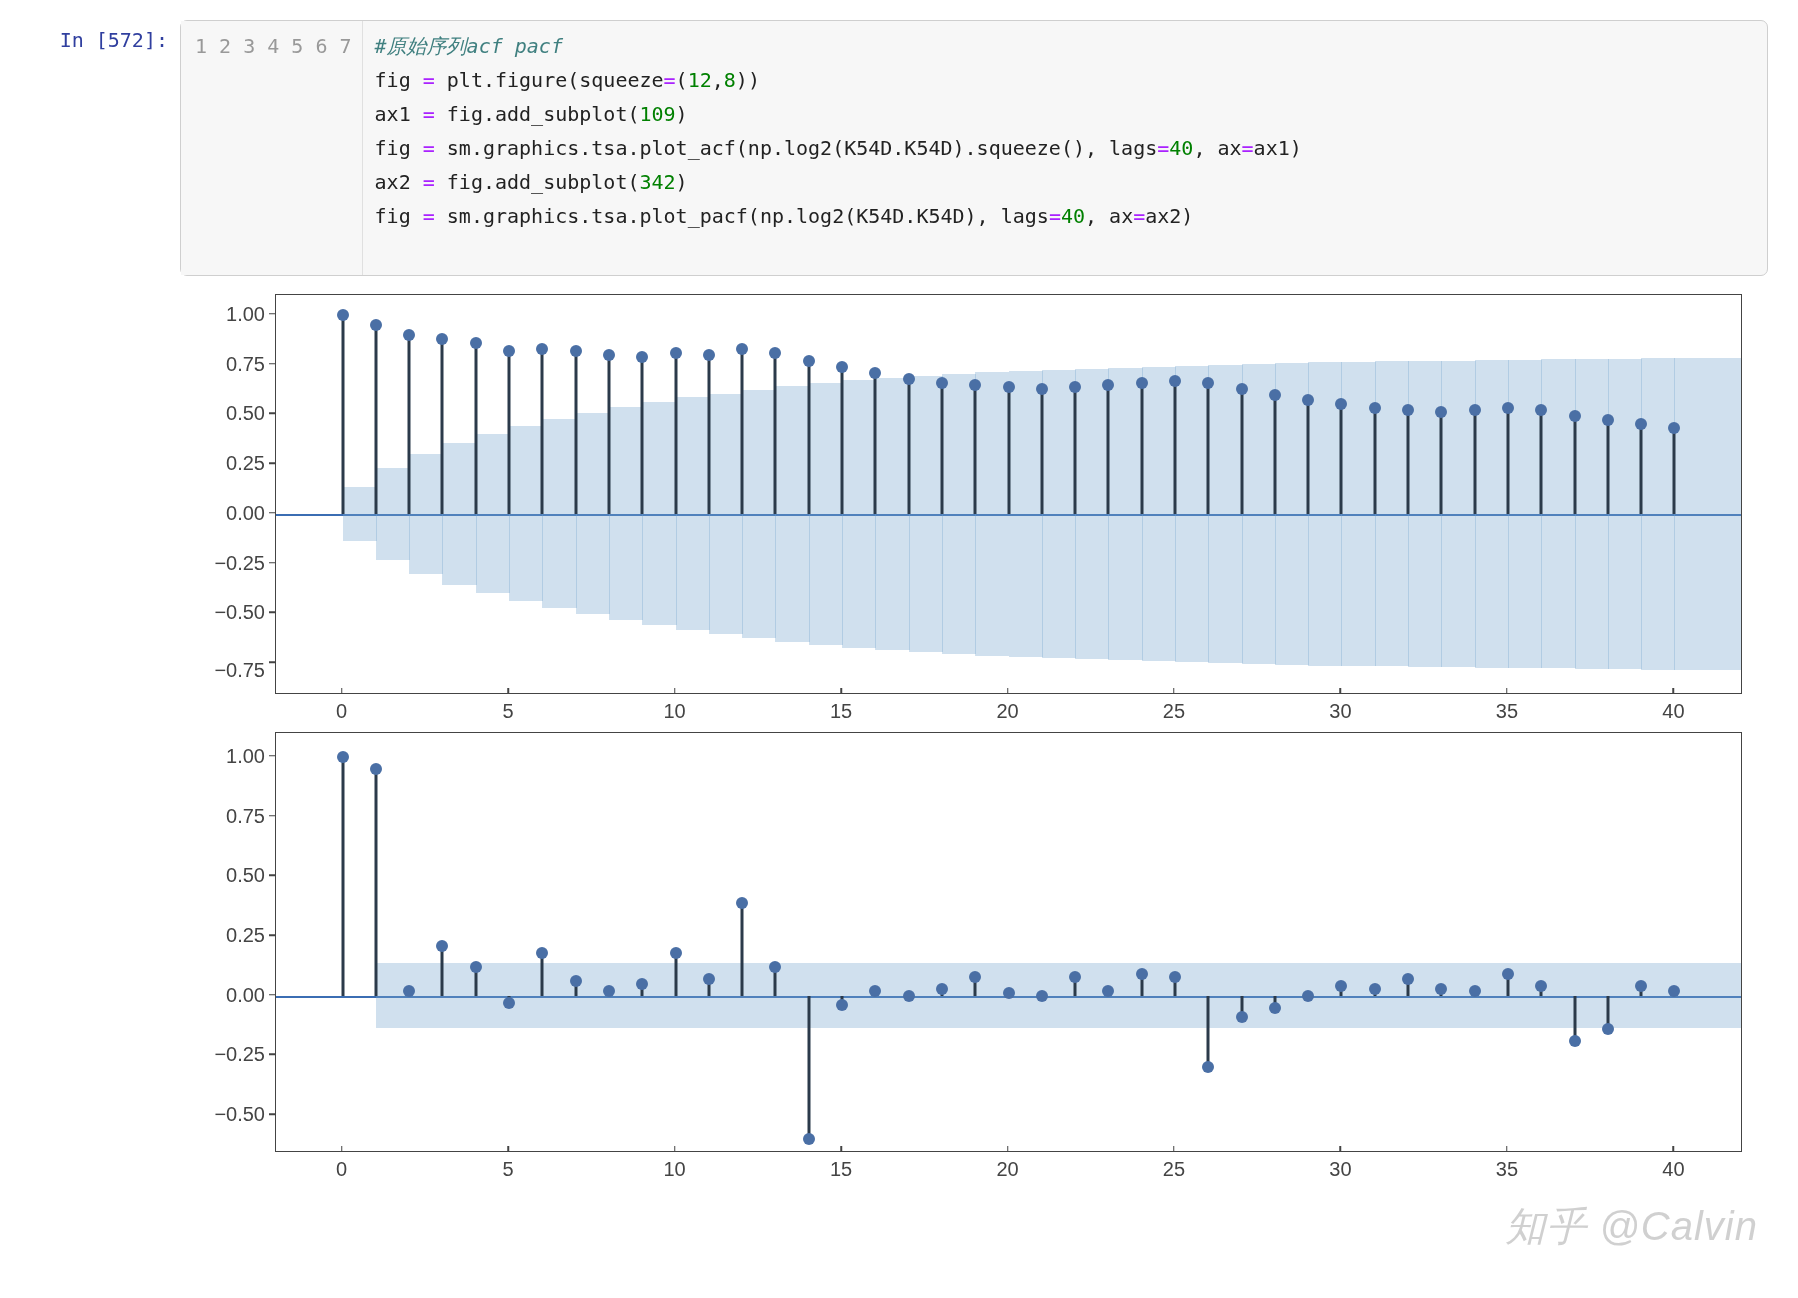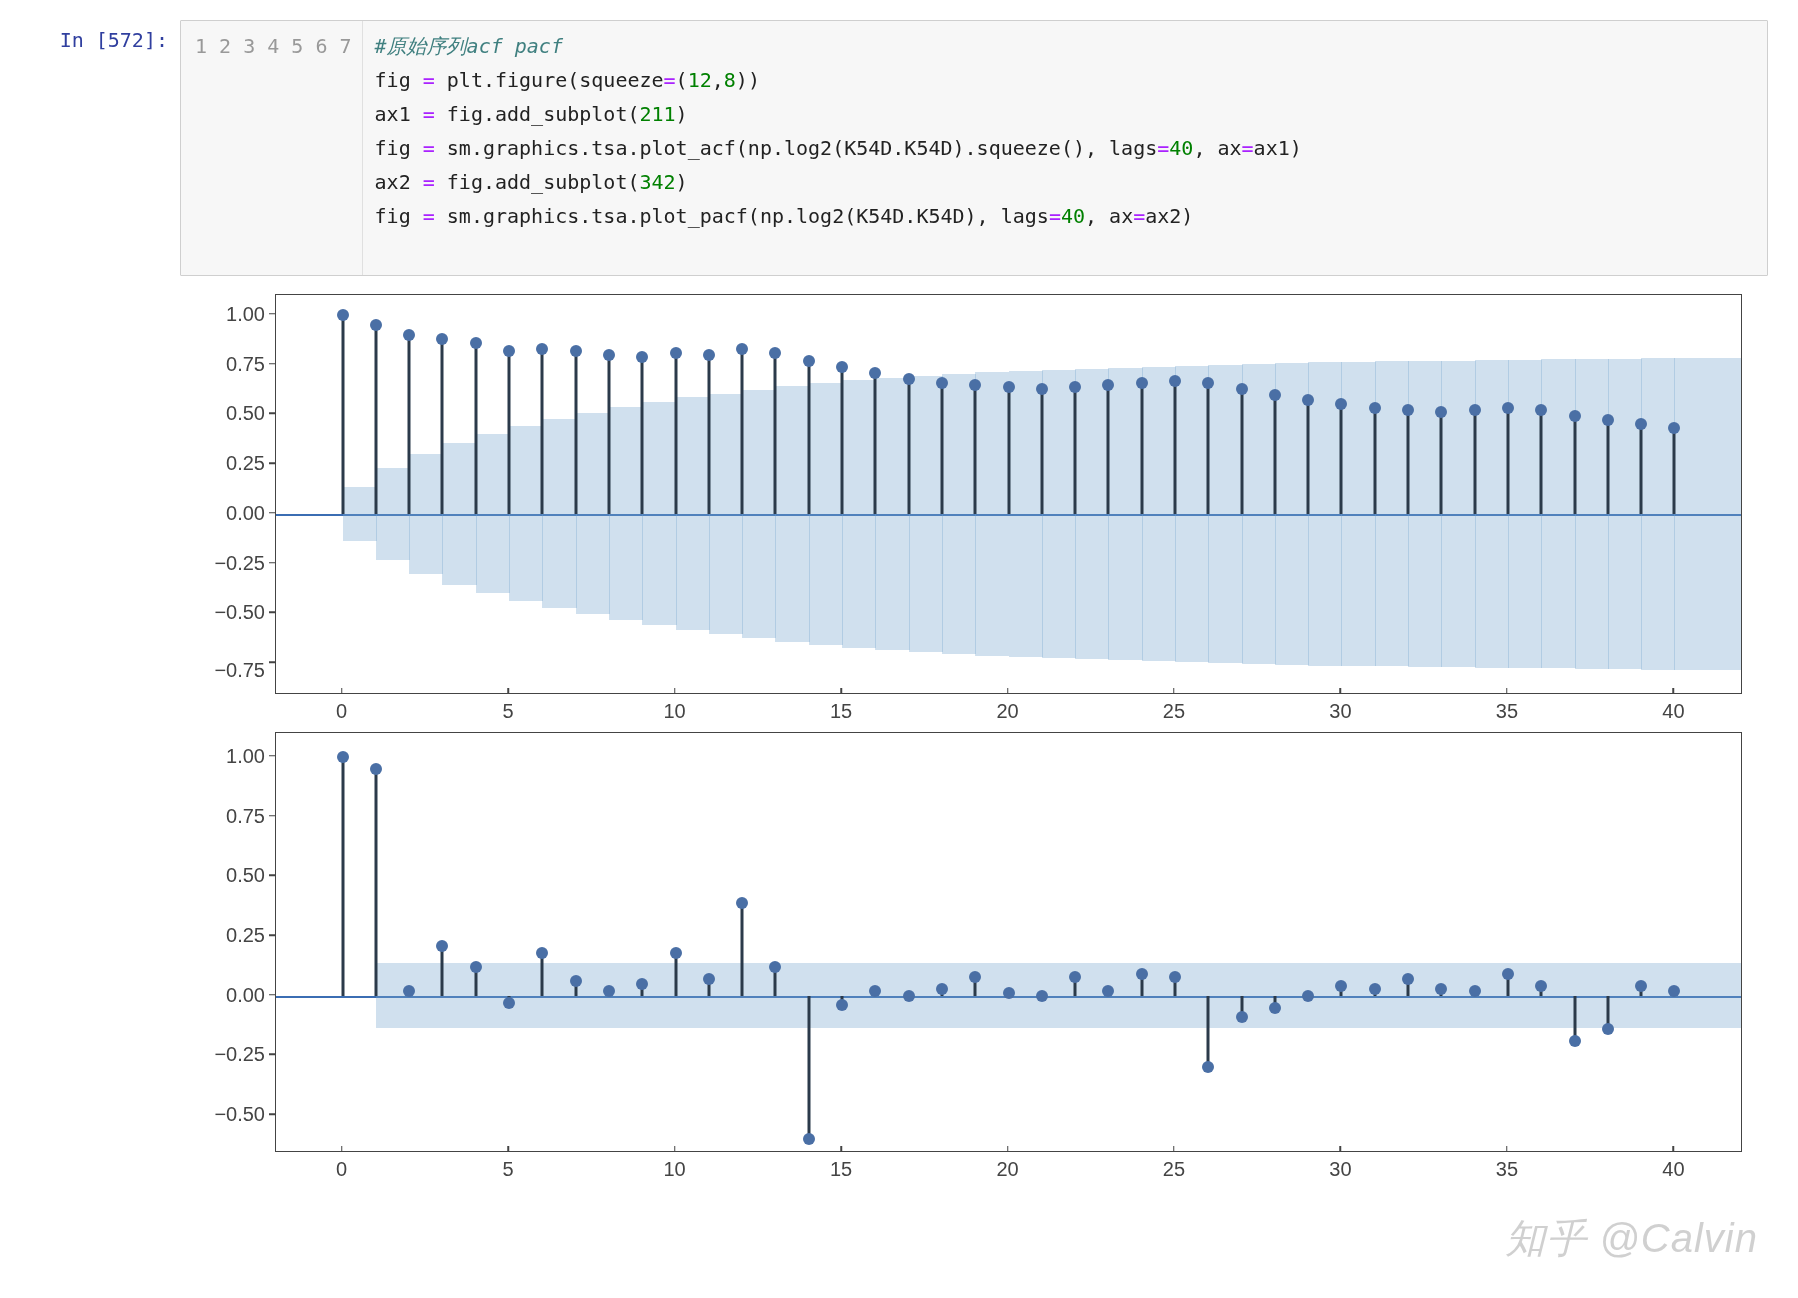--- a/index.html
+++ b/index.html
@@ -17,21 +17,21 @@
     padding-right: 12px;
     padding-top: 8px;
     color: #303F9F;
     font-family: "DejaVu Sans Mono", Menlo, Consolas, monospace;
     font-size: 20px;
     flex-shrink: 0;
   }
   .code-cell {
     flex: 1;
     border: 1px solid #cfcfcf;
-    border-radius: 1px;
+    border-radius: 7px;
     background: #f7f7f7;
     display: flex;
   }
   .gutter {
     background: #f7f7f7;
     color: #999;
     text-align: right;
     padding: 8px 10px 8px 14px;
     border-right: 1px solid #e0e0e0;
     font-family: "DejaVu Sans Mono", Menlo, Consolas, monospace;
@@ -135,21 +135,21 @@
     position: absolute;
     top: 0;
     width: 1.5px;
     height: 6px;
     background: #444;
     transform: translateX(-50%);
   }
   .watermark {
     position: fixed;
     right: 40px;
-    bottom: 32px;
+    bottom: 44px;
     font-size: 40px;
     color: rgba(120,120,120,0.35);
     font-style: italic;
     pointer-events: none;
     letter-spacing: 1px;
   }
 </style>
 </head>
 <body>
 
@@ -158,21 +158,21 @@
   <div class="code-cell">
     <div class="gutter" id="gutter">1
 2
 3
 4
 5
 6
 7</div>
     <div class="code-lines" id="code-lines"><span class="cm-comment">#原始序列acf pacf</span>
 <span>fig </span><span class="cm-op">= </span><span>plt.figure(squeeze</span><span class="cm-op">=</span><span>(</span><span class="cm-number">12</span><span>,</span><span class="cm-number">8</span><span>))</span>
-<span>ax1 </span><span class="cm-op">= </span><span>fig.add_subplot(</span><span class="cm-number">211</span><span>)</span>
+<span>ax1 </span><span class="cm-op">= </span><span>fig.add_subplot(</span><span class="cm-number">109</span><span>)</span>
 <span>fig </span><span class="cm-op">= </span><span>sm.graphics.tsa.plot_acf(np.log2(K54D.K54D).squeeze(), lags</span><span class="cm-op">=</span><span class="cm-number">40</span><span>, ax</span><span class="cm-op">=</span><span>ax1)</span>
 <span>ax2 </span><span class="cm-op">= </span><span>fig.add_subplot(</span><span class="cm-number">342</span><span>)</span>
 <span>fig </span><span class="cm-op">= </span><span>sm.graphics.tsa.plot_pacf(np.log2(K54D.K54D), lags</span><span class="cm-op">=</span><span class="cm-number">40</span><span>, ax</span><span class="cm-op">=</span><span>ax2)</span>
 <span> </span></div>
   </div>
 </div>
 
 <div class="output-area">
   <div class="figure">
 

